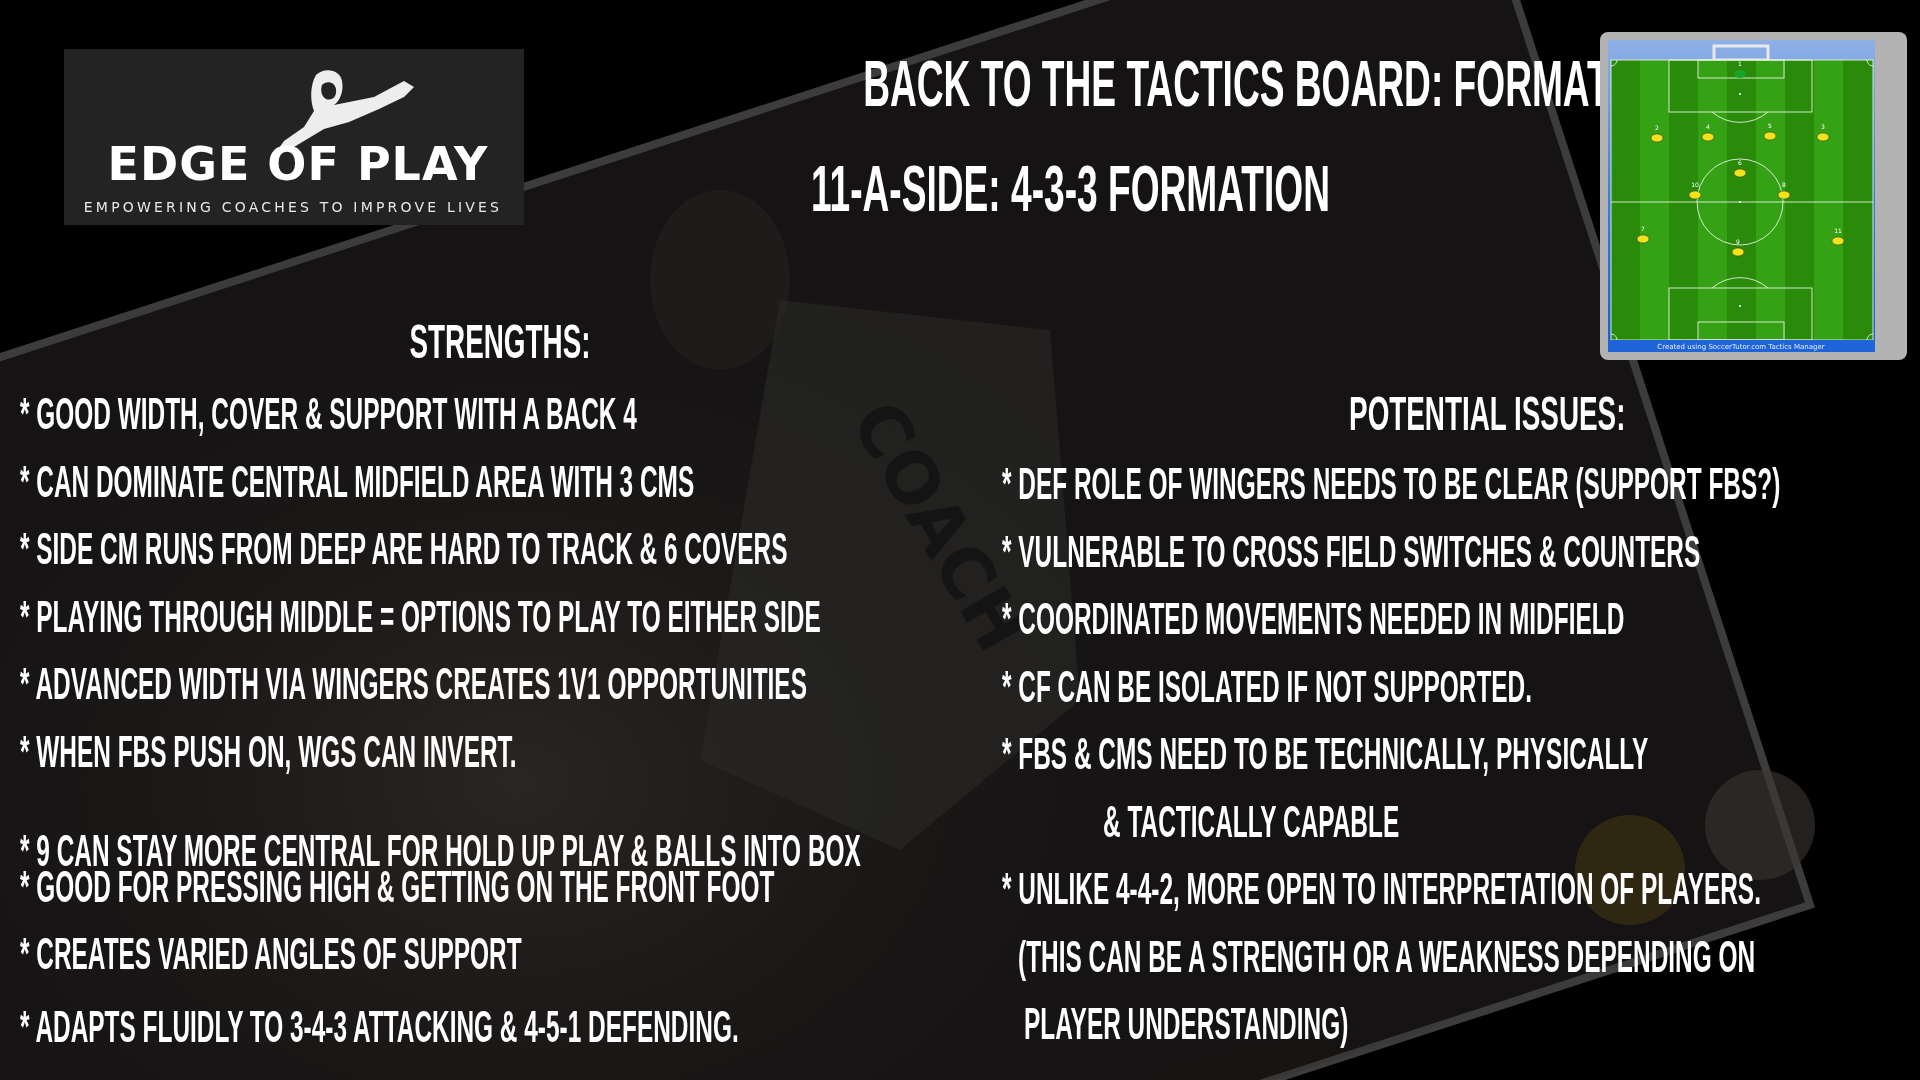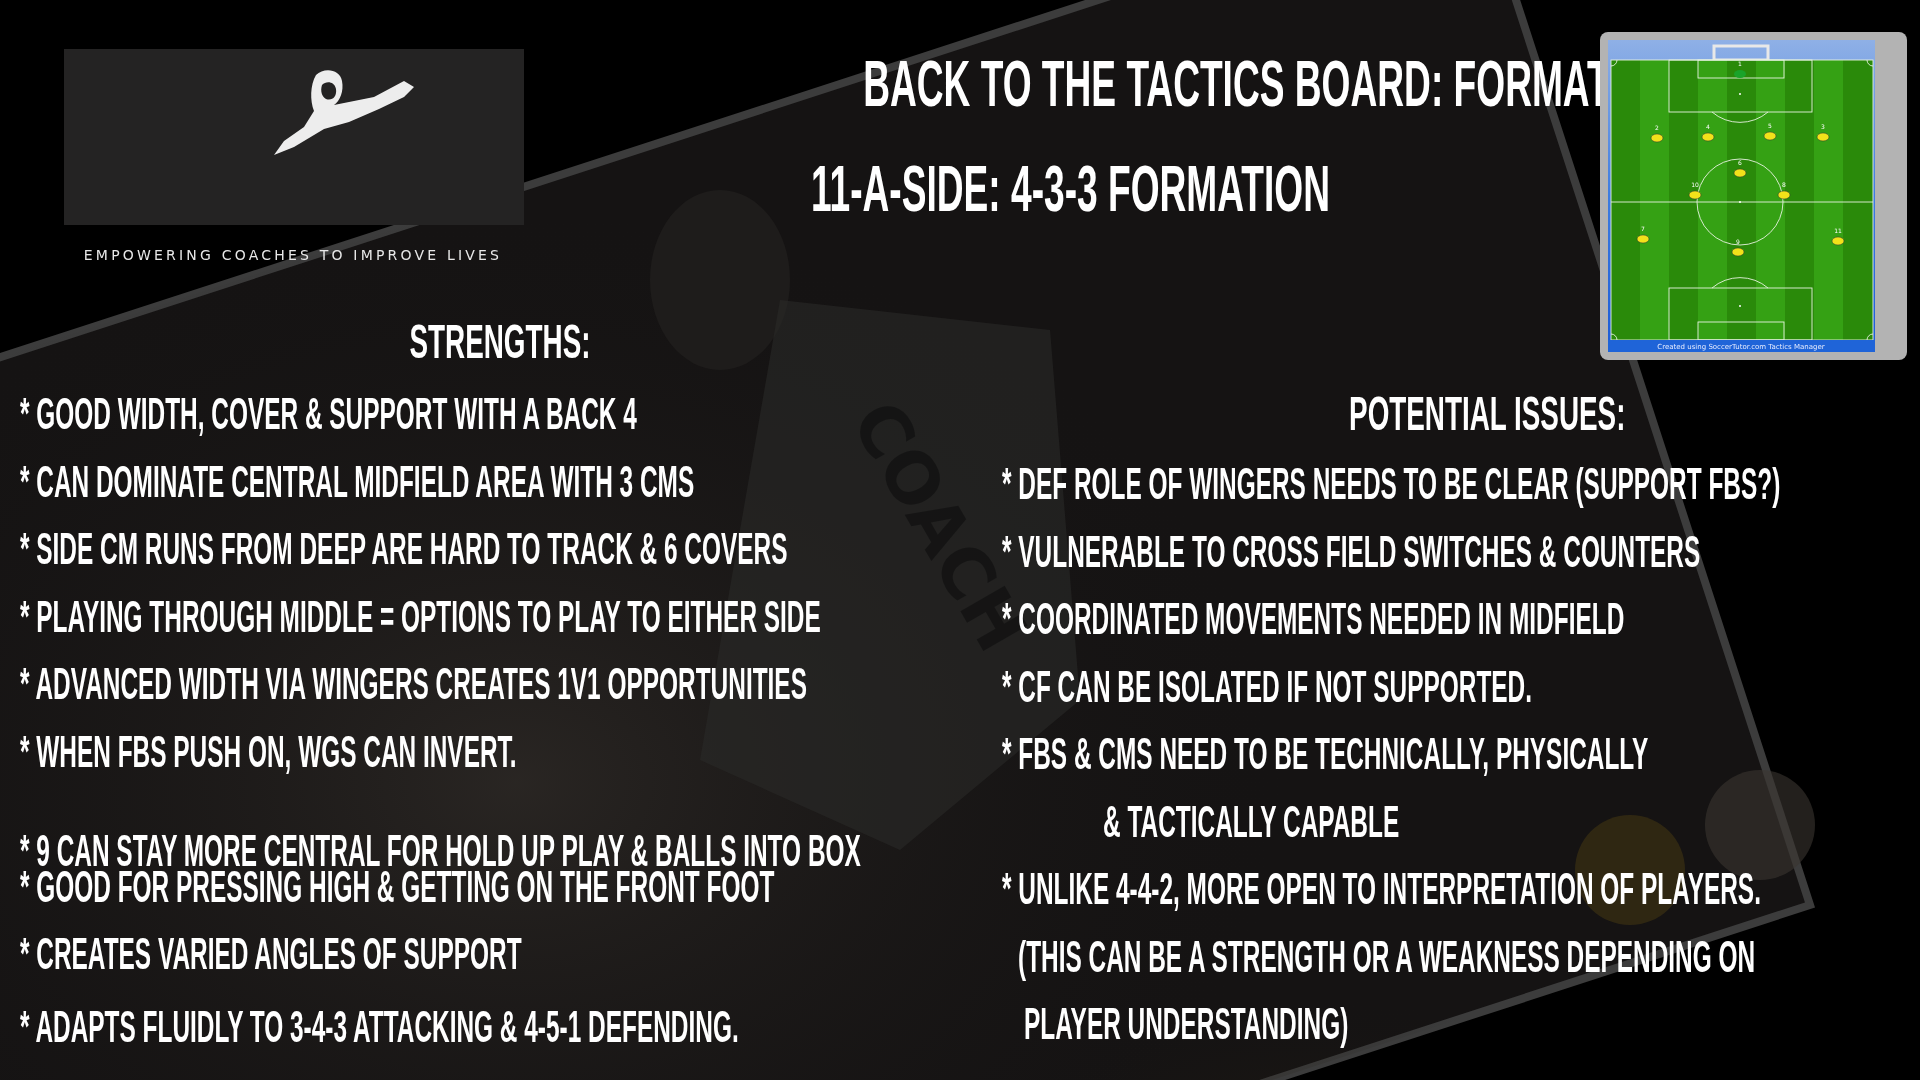--- a/index.html
+++ b/index.html
@@ -26,21 +26,20 @@
   .logo .coach-figure { position: absolute; left: 190px; top: 18px; width: 170px; height: 90px; }
   .logo .brand {
     position: absolute; left: 14px; top: 88px; width: 440px; text-align: center;
     font-family: "DejaVu Sans", sans-serif; font-weight: bold; font-size: 46px;
     color: #ffffff; letter-spacing: 1px;
   }
   .logo .tagline {
     position: absolute; left: 0; top: 150px; width: 458px; text-align: center;
     font-family: "DejaVu Sans", sans-serif; font-size: 14px; color: #e8e8e8;
     letter-spacing: 3.2px;
-    margin-top: 48px;
   }
   
   .title {
     position: absolute; left: 560px; width: 1020px; text-align: center;
   }
   .title span {
     display: inline-block; font-size: 64px; line-height: 64px;
     transform: scaleX(0.58); transform-origin: center top;
   }
   .title1 { top: 52px; }
@@ -83,20 +82,21 @@
   <text x="850" y="420" fill="#121212" font-family="DejaVu Sans, sans-serif" font-weight="bold" font-size="70" transform="rotate(60 850 420)" opacity="0.8">COACH</text>
   <circle cx="1760" cy="825" r="55" fill="#3a3631" opacity="0.6"></circle>
   <circle cx="1630" cy="870" r="55" fill="#4a3c12" opacity="0.5"></circle>
 </svg>
 
 <div class="logo">
   <svg class="coach-figure" viewBox="0 0 170 90">
     <path d="M62 8 C70 0 86 2 88 14 C90 24 86 34 80 38 L120 30 L150 14 L160 20 L150 30 L125 42 L95 55 L70 62 L40 80 L20 88 L30 74 L50 60 L60 44 C56 34 56 18 62 8 Z" fill="#ffffff" opacity="0.92"></path>
     <path d="M68 18 C72 14 80 14 82 22 C83 30 78 34 72 32 C68 30 66 24 68 18 Z" fill="#242323"></path>
   </svg>
+  <div class="brand">EDGE OF PLAY</div>
   <div class="tagline">EMPOWERING COACHES TO IMPROVE LIVES</div>
 </div>
 
 <div class="title title1">
   <span class="cond">BACK TO THE TACTICS BOARD: FORMATIONS</span>
 </div>
 <div class="title title2">
   <span class="cond">11-A-SIDE: 4-3-3 FORMATION</span>
 </div>
 

